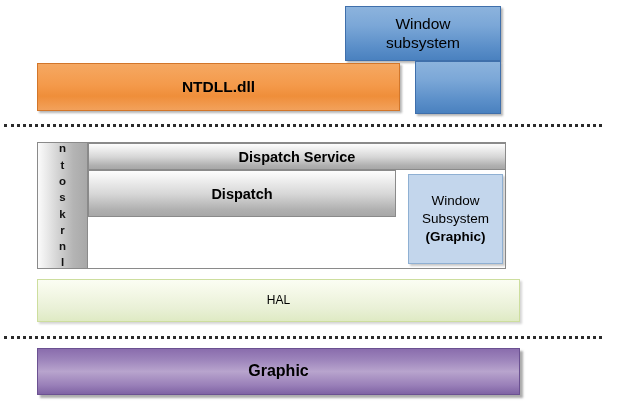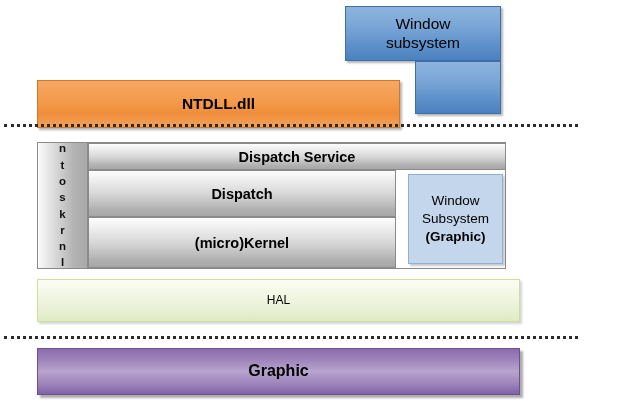--- a/index.html
+++ b/index.html
@@ -9,20 +9,21 @@
   }
   body {
     font-family: "Liberation Sans", sans-serif;
   }
   #canvas {
     position: relative;
     width: 580px;
     height: 413px;
     background: #ffffff;
     overflow: hidden;
+    padding-left: 24px;
   }
 
   .box {
     position: absolute;
     box-sizing: border-box;
     display: flex;
     align-items: center;
     justify-content: center;
     text-align: center;
     color: #000000;
@@ -127,21 +128,21 @@
 
 <div id="canvas">
 
   <div class="box blue-box" style="left:345px; top:6px; width:156px; height:55px; flex-direction:column;">
     <span>Window</span>
     <span>subsystem</span>
   </div>
 
   <div class="box blue-box" style="left:415px; top:61px; width:86px; height:53px;"></div>
 
-  <div class="box orange-box" style="left:37px; top:80px; width:363px; height:48px;align-items:center;">
+  <div class="box orange-box" style="left:37px; top:63px; width:363px; height:48px;align-items:center;">
     <span>NTDLL.dll</span>
   </div>
 
   <div class="dotted-sep" style="left:4px; top:124px; width:617px;"></div>
 
   <div class="kernel-container" style="left:37px; top:142px; width:469px; height:127px;">
   </div>
 
   <div class="ntoskrnl-col" style="left:38px; top:143px; width:50px; height:125px;">
     <div class="ntoskrnl-letters">
@@ -157,23 +158,20 @@
   </div>
 
   <div class="gray-box" style="left:88px; top:143px; width:418px; height:27px;justify-content:center;">
     <span>Dispatch Service</span>
   </div>
 
   <div class="gray-box" style="left:88px; top:170px; width:308px; height:47px;">
     <span>Dispatch</span>
   </div>
 
-  <div class="gray-box" style="left:88px; top:217px; width:308px; height:51px;">
-    <span>(micro)Kernel</span>
-  </div>
 
   <div class="box lightblue-box" style="left:408px; top:174px; width:95px; height:90px;">
     <span>Window</span>
     <span>Subsystem</span>
     <b>(Graphic)</b>
   </div>
 
   <div class="box hal-box" style="left:37px; top:279px; width:483px; height:43px;">
     <span>HAL</span>
   </div>

